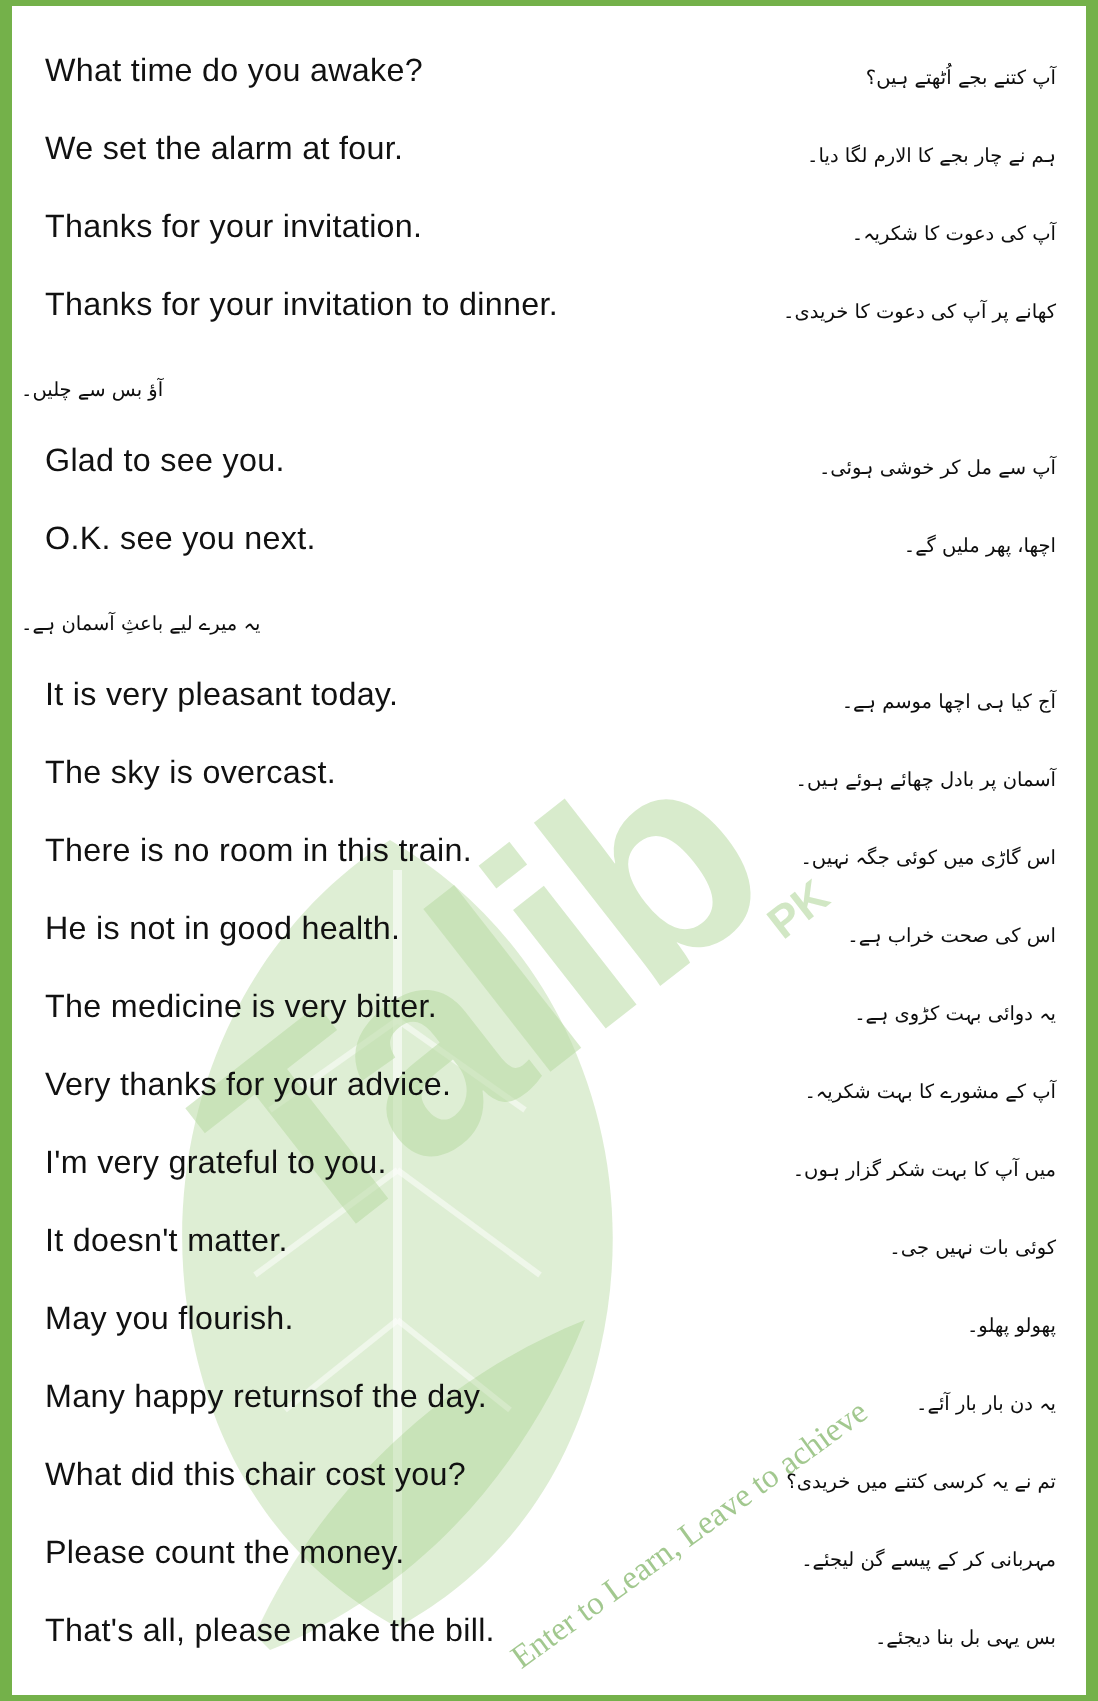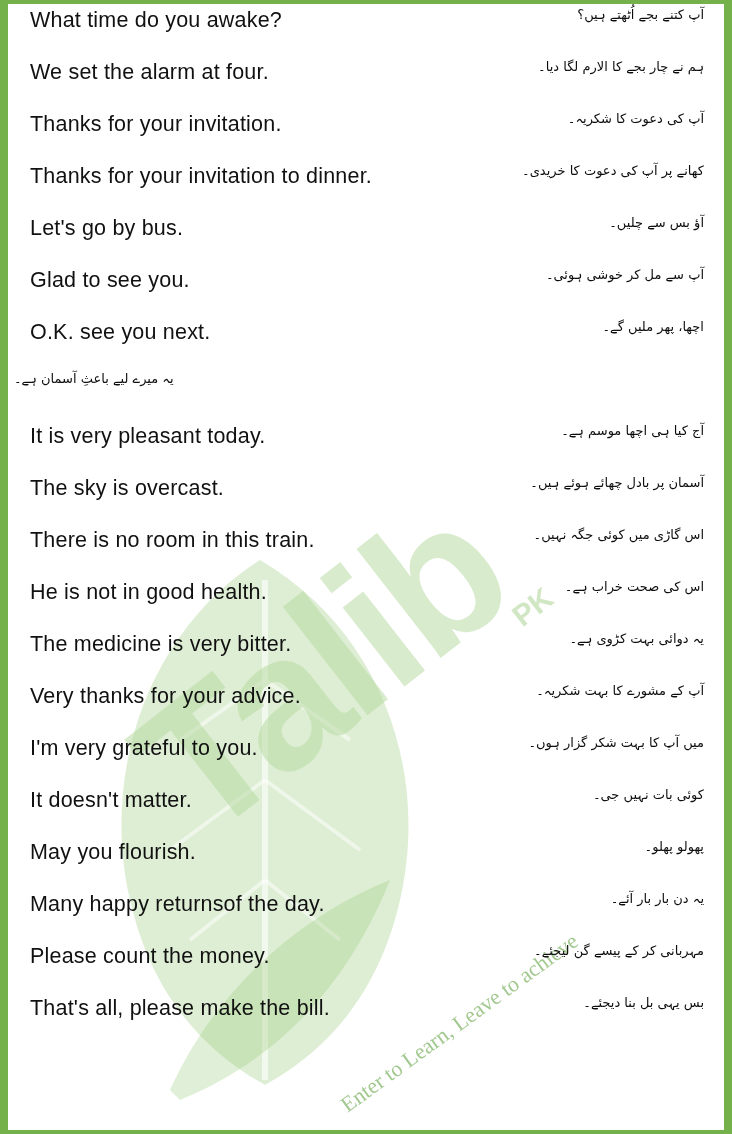--- a/index.html
+++ b/index.html
@@ -91,21 +91,21 @@
   
   .sheet {
     position: relative;
     z-index: 2;
     padding: 8px 14px 0 14px;
     box-sizing: border-box;
     width: 732px;
   }
   .row {
     display: flex;
-    align-items: flex-start;
+    align-items: flex-end;
     justify-content: space-between;
     height: 52px;
     box-sizing: border-box;
   }
   .eng {
     flex: 0 0 auto;
     font-family: "Liberation Sans", sans-serif;
     font-size: 21.5px;
     color: #111111;
     letter-spacing: 0.2px;
@@ -158,21 +158,20 @@
   </div>
   <div class="row">
     <div class="eng">Thanks for your invitation.</div>
     <div class="urdu">آپ کی دعوت کا شکریہ۔</div>
   </div>
   <div class="row">
     <div class="eng">Thanks for your invitation to dinner.</div>
     <div class="urdu">کھانے پر آپ کی دعوت کا خریدی۔</div>
   </div>
   <div class="row">
-    <div class="eng">Let's go by bus.</div>
     <div class="urdu">آؤ بس سے چلیں۔</div>
   </div>
   <div class="row">
     <div class="eng">Glad to see you.</div>
     <div class="urdu">آپ سے مل کر خوشی ہوئی۔</div>
   </div>
   <div class="row">
     <div class="eng">O.K. see you next.</div>
     <div class="urdu">اچھا، پھر ملیں گے۔</div>
   </div>
@@ -213,20 +212,24 @@
   </div>
   <div class="row">
     <div class="eng">May you flourish.</div>
     <div class="urdu">پھولو پھلو۔</div>
   </div>
   <div class="row">
     <div class="eng">Many happy returnsof the day.</div>
     <div class="urdu">یہ دن بار بار آئے۔</div>
   </div>
   <div class="row">
+    <div class="eng">What did this chair cost you?</div>
+    <div class="urdu">تم نے یہ کرسی کتنے میں خریدی؟</div>
+  </div>
+  <div class="row">
     <div class="eng">Please count the money.</div>
     <div class="urdu">مہربانی کر کے پیسے گن لیجئے۔</div>
   </div>
   <div class="row">
     <div class="eng">That's all, please make the bill.</div>
     <div class="urdu">بس یہی بل بنا دیجئے۔</div>
   </div>
 
 </div>
 

